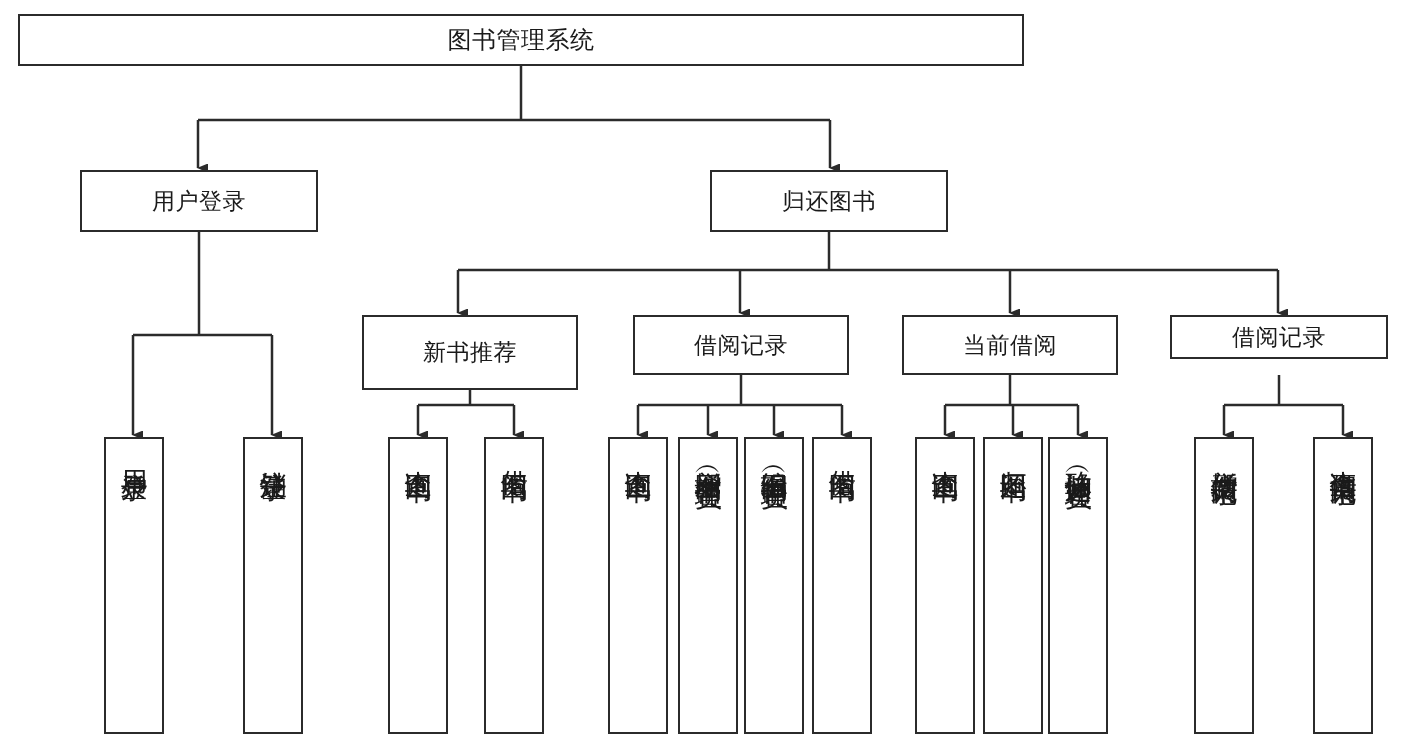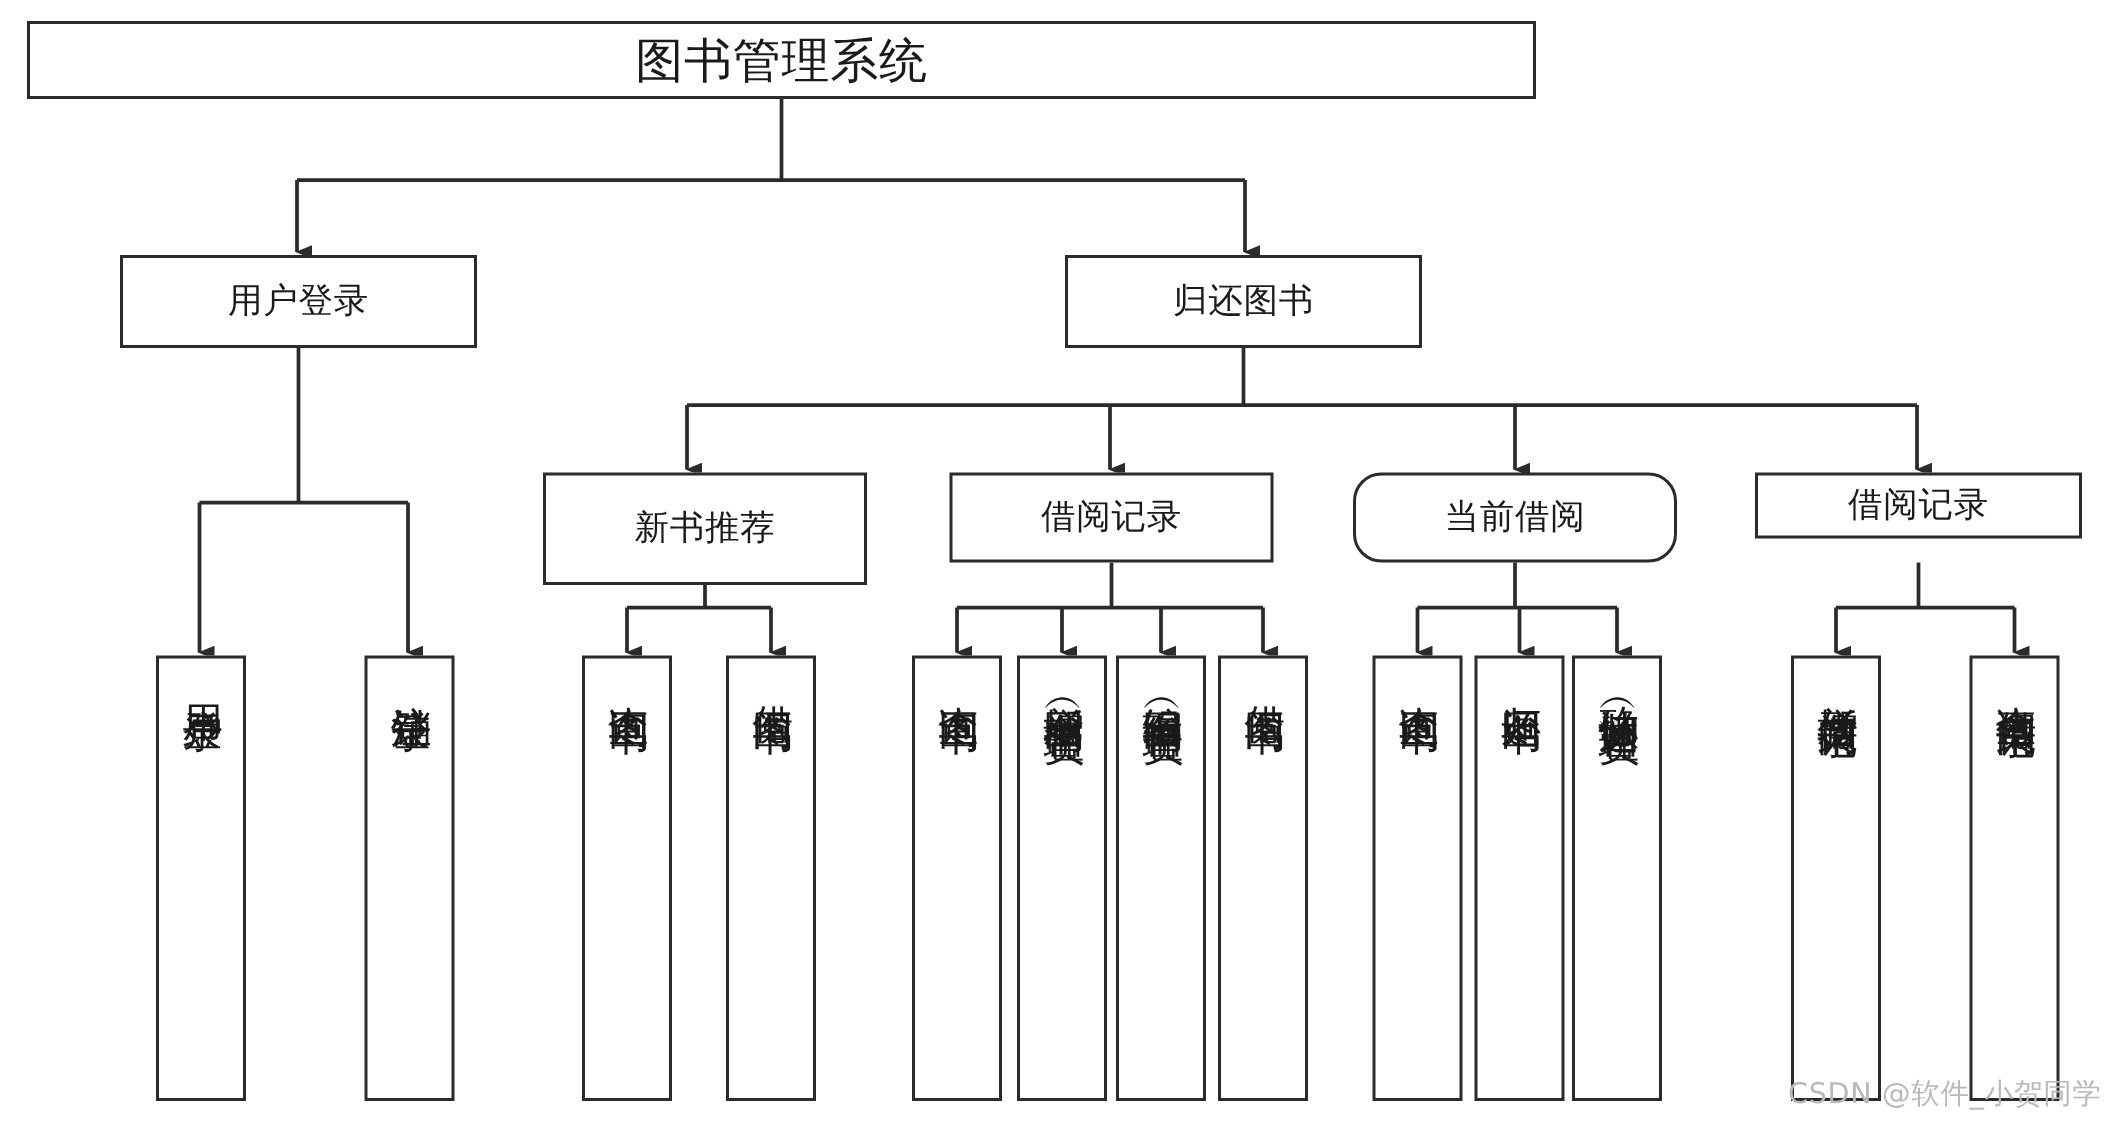--- a/index.html
+++ b/index.html
@@ -41,21 +41,21 @@
     line-height: 1.0;
     letter-spacing: 0.5px;
     color: #1a1a1a;
   }
   
   .node.horiz .label {
     font-size: 23px;
     white-space: nowrap;
   }
   .node.root .label {
-    font-size: 32px;
+    font-size: 24px;
   }
   
   .node.vert {
     align-items: flex-start;
     justify-content: center;
     padding-top: 10px;
   }
   .node.vert .label {
     writing-mode: vertical-rl;
     text-orientation: upright;
@@ -138,21 +138,21 @@
   <div class="node horiz" style="left:710px; top:170px; width:238px; height:62px;">
     <span class="label">归还图书</span>
   </div>
 
   <div class="node horiz" style="left:362px; top:315px; width:216px; height:75px;">
     <span class="label">新书推荐</span>
   </div>
   <div class="node horiz" style="left:633px; top:315px; width:216px; height:60px;">
     <span class="label">借阅记录</span>
   </div>
-  <div class="node horiz" style="left:902px; top:315px; width:216px; height:60px;border-radius:19px;">
+  <div class="node horiz" style="left:902px; top:315px; width:216px; height:60px;">
     <span class="label">当前借阅</span>
   </div>
   <div class="node horiz" style="left:1170px; top:315px; width:218px; height:44px;">
     <span class="label">借阅记录</span>
   </div>
 
   <div class="node vert" style="left:104px; top:437px; width:60px; height:297px;">
     <span class="label">用户登录</span>
   </div>
   <div class="node vert" style="left:243px; top:437px; width:60px; height:297px;">
@@ -189,15 +189,14 @@
     <span class="label">确认归还（管理员）</span>
   </div>
 
   <div class="node vert" style="left:1194px; top:437px; width:60px; height:297px;">
     <span class="label">新增借阅记录</span>
   </div>
   <div class="node vert" style="left:1313px; top:437px; width:60px; height:297px;">
     <span class="label">查询借阅记录</span>
   </div>
 
-  <div class="watermark" style="left:1192px; top:716px;">CSDN @软件_小贺同学</div>
 
 </div>
 
 </body></html>

